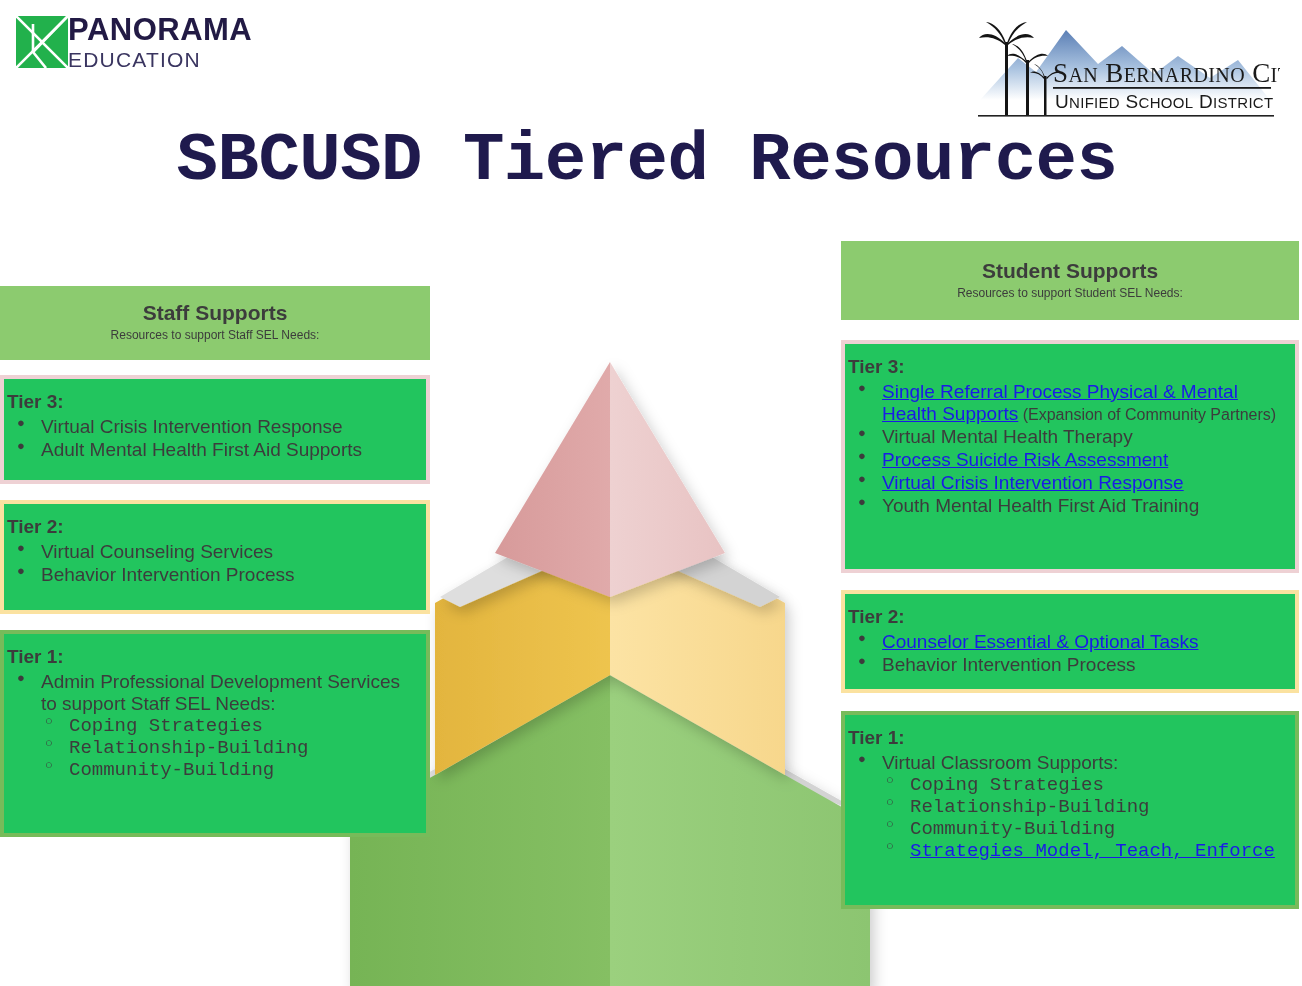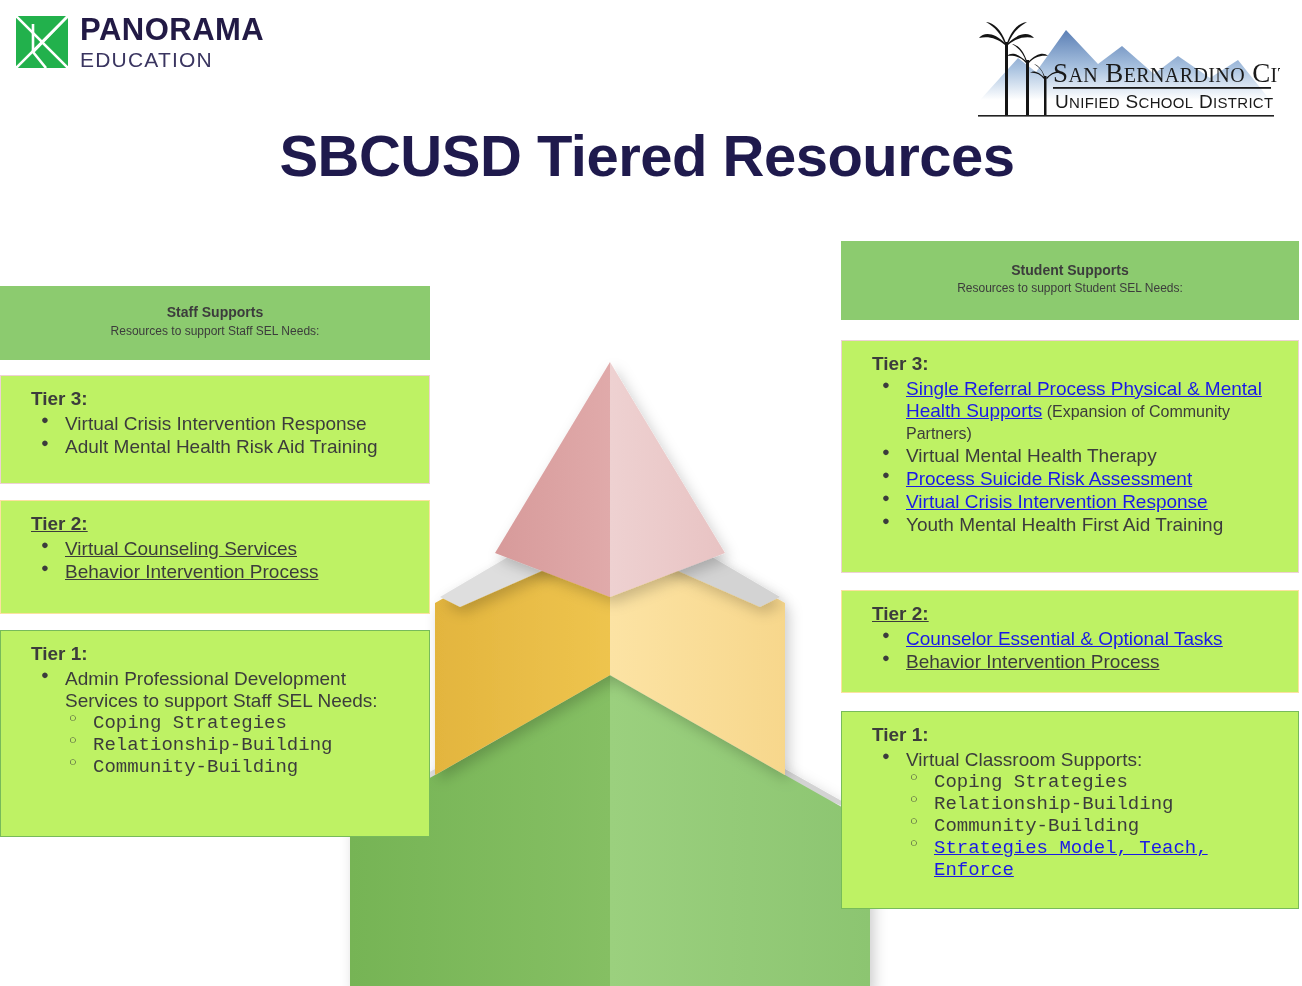--- a/index.html
+++ b/index.html
@@ -7,73 +7,73 @@
     width: 1302px; height: 986px;
     background: #ffffff;
     font-family: "Liberation Sans", sans-serif;
     overflow: hidden;
   }
   .page { position: relative; width: 1302px; height: 986px; background:#fff; }
 
   
   .panorama-logo {
     position: absolute; left: 16px; top: 14px;
-    display: flex; align-items: center; gap: 12px;
+    display: flex; align-items: center; 
   }
   .panorama-mark { width: 52px; height: 52px; display:block; }
   .panorama-words { display: flex; flex-direction: column; line-height: 1; }
   .panorama-name {
     font-size: 31px; font-weight: 700; letter-spacing: 0.5px;
     color: #221a45; font-family: "Liberation Sans", sans-serif;
   }
   .panorama-sub {
     font-size: 21px; font-weight: 400; letter-spacing: 1.2px;
     color: #3a3560; margin-top: 4px;
   }
 
   .sbcusd-logo { position: absolute; right: 22px; top: 16px; width: 310px; height: 108px; }
   .sbcusd-logo svg { display:block; width:100%; height:100%; }
 
   
   .main-title {
     position: absolute; left: 0; right: 8px; top: 122px;
     text-align: center;
-    font-size: 58px; font-weight: 700;
+    font-size: 69px; font-weight: 700;
     letter-spacing: -0.5px;
     color: #1f1a4d;
-    font-family: Liberation Sans, sans-serif;
+    font-family: Liberation Mono, monospace;
   }
 
   
   .col { position: absolute; }
   .col-left  { left: 0;   top: 286px; width: 430px; }
   .col-right { left: 841px; top: 241px; width: 458px; }
 
   .col-header {
     background: #8ccb6f;
     padding: 8px 10px 10px 10px;
     text-align: center;
     color: #3c3c3c;
   }
   .col-header .title {
-    font-size: 14px; font-weight: 700; line-height: 1.25;
+    font-size: 21px; font-weight: 700; line-height: 1.25;
   }
   .col-header .subtitle {
     font-size: 12px; font-weight: 400; line-height: 1.3; margin-top: 2px;
   }
 
   .tier-box {
-    background: #bef264;
-    border: 1px solid #eab308;
-    padding: 10px 12px 12px 30px;
+    background: #22c55e;
+    border: 4px solid #eab308;
+    padding: 10px 12px 12px 3px;
     position: relative;
     color: #3c3c3c;
   }
   .tier-box.tier3 { border-color: #eed1d4; }
-  .tier-box.tier2 { border-color: #fbe2a0; text-decoration: underline; }
+  .tier-box.tier2 { border-color: #fbe2a0; }
   .tier-box.tier1 { border-color: #77bb5a; }
 
   .tier-label { font-size: 19px; font-weight: 700; line-height: 1.35; color:#3c3c3c; }
 
   ul.bullets { list-style: none; margin: 0; padding: 0; }
   ul.bullets > li {
     position: relative;
     font-size: 19px; line-height: 1.16;
     color: #3c3c3c;
     padding-left: 34px;
@@ -256,21 +256,21 @@
 
     <div class="col-header">
       <div class="title">Staff Supports</div>
       <div class="subtitle">Resources to support Staff SEL Needs:</div>
     </div>
 
     <div class="tier-box tier3">
       <div class="tier-label">Tier 3:</div>
       <ul class="bullets">
         <li>Virtual Crisis Intervention Response</li>
-        <li>Adult Mental Health Risk Aid Training</li>
+        <li>Adult Mental Health First Aid Supports</li>
       </ul>
     </div>
 
     <div class="tier-box tier2">
       <div class="tier-label">Tier 2:</div>
       <ul class="bullets">
         <li>Virtual Counseling Services</li>
         <li>Behavior Intervention Process</li>
       </ul>
     </div>

